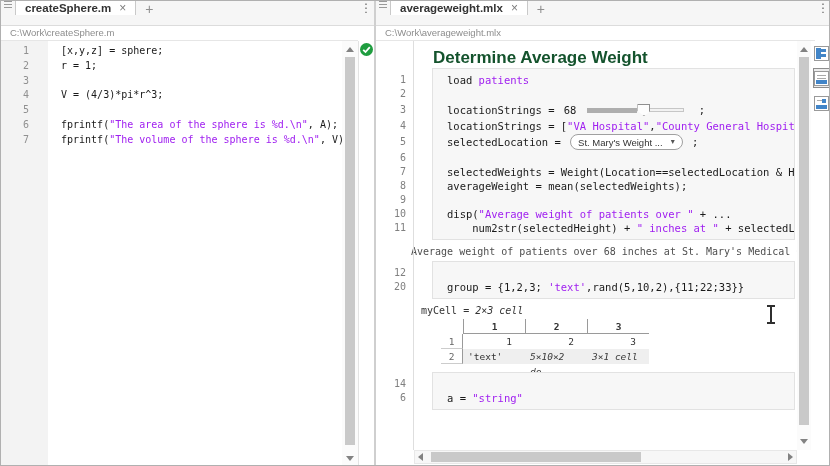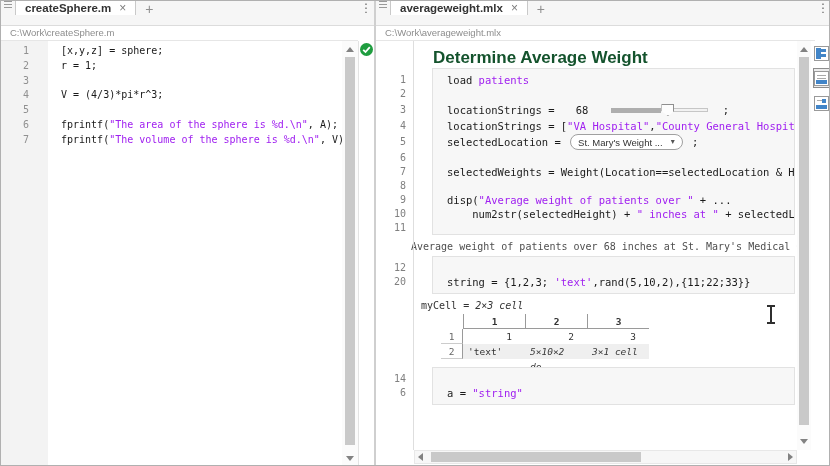--- a/index.html
+++ b/index.html
@@ -78,21 +78,21 @@
   .tcorner{width:22px}
   .thcell{width:62px;font-weight:bold;text-align:center;border-bottom:1px solid #9a9a9a;border-left:1px solid #9a9a9a}
   .throw{width:22px;text-align:center;color:#666;border-right:1px solid #9a9a9a;border-bottom:1px solid #cccccc}
   .tcell{width:62px}
   .tcell.r{text-align:right;padding-right:13px}
   .tcell.l{text-align:left;padding-left:5px}
   .tcell.i{font-style:italic;color:#3a3a3a}
   .trow.shaded .tcell{background:#efefef}
 
   
-  .cnum{margin:0 15px}
+  .cnum{margin:0 3px}
   .ctrl-slider{display:inline-flex;align-items:center;width:97px;height:12px;margin:0 8px}
   .sl-fill{width:50px;height:5px;background:#aeaeae}
   .sl-thumb{width:13px;height:12px;background:#fdfdfd;border:1px solid #8f8f8f;
             clip-path:polygon(0 0,100% 0,100% 58%,50% 100%,0 58%)}
   .sl-rest{flex:1;height:4px;background:#f2f2f2;border:1px solid #c6c6c6;border-left:none}
   .ctrl-dd{display:inline-flex;align-items:center;height:16px;border:1px solid #a0a0a0;border-radius:8px;
            background:#fff;padding:0 7px;margin:0 3px;font-family:"Liberation Sans",sans-serif;
            font-size:9.5px;color:#333}
   .dd-arrow{margin-left:8px;font-size:8px;color:#555;line-height:1}
 
@@ -239,20 +239,23 @@
             </div>
             <div class="rrow tall">
               <span class="tok-p">selectedLocation = </span>
               <span class="ctrl-dd"><span>St. Mary's Weight ...</span><span class="dd-arrow">▾</span></span>
               <span class="tok-p"> ;</span>
             </div>
             <div class="rrow"></div>
             <div class="rrow">
               <span class="tok-p">selectedWeights = Weight(Location==selectedLocation &amp; Height&gt;=</span>
             </div>
+            <div class="rrow">
+              <span class="tok-p">averageWeight = mean(selectedWeights);</span>
+            </div>
             <div class="rrow"></div>
             <div class="rrow">
               <span class="tok-p">disp(</span>
               <span class="tok-s">"Average weight of patients over "</span>
               <span class="tok-p"> + ...</span>
             </div>
             <div class="rrow">
               <span class="tok-p">    num2str(selectedHeight) + </span>
               <span class="tok-s">" inches at "</span>
               <span class="tok-p"> + selectedLocation</span>
@@ -261,21 +264,21 @@
         </div>
       <div class="out1">Average weight of patients over 68 inches at St. Mary's Medical Cente</div>
       <div class="rsection" id="rsec1">
           <div class="rnums">
             <div class="rnum">12</div>
             <div class="rnum">20</div>
           </div>
           <div class="rbox">
             <div class="rrow"></div>
             <div class="rrow">
-              <span class="tok-p">string = {1,2,3; </span>
+              <span class="tok-p">group = {1,2,3; </span>
               <span class="tok-s">'text'</span>
               <span class="tok-p">,rand(5,10,2),{11;22;33}}</span>
             </div>
           </div>
         </div>
       <div class="cell-label">
         <span>myCell = </span><span class="dims">2×3 cell</span>
       </div>
       <div class="mtable" id="cell-table">
           <div class="trow">

